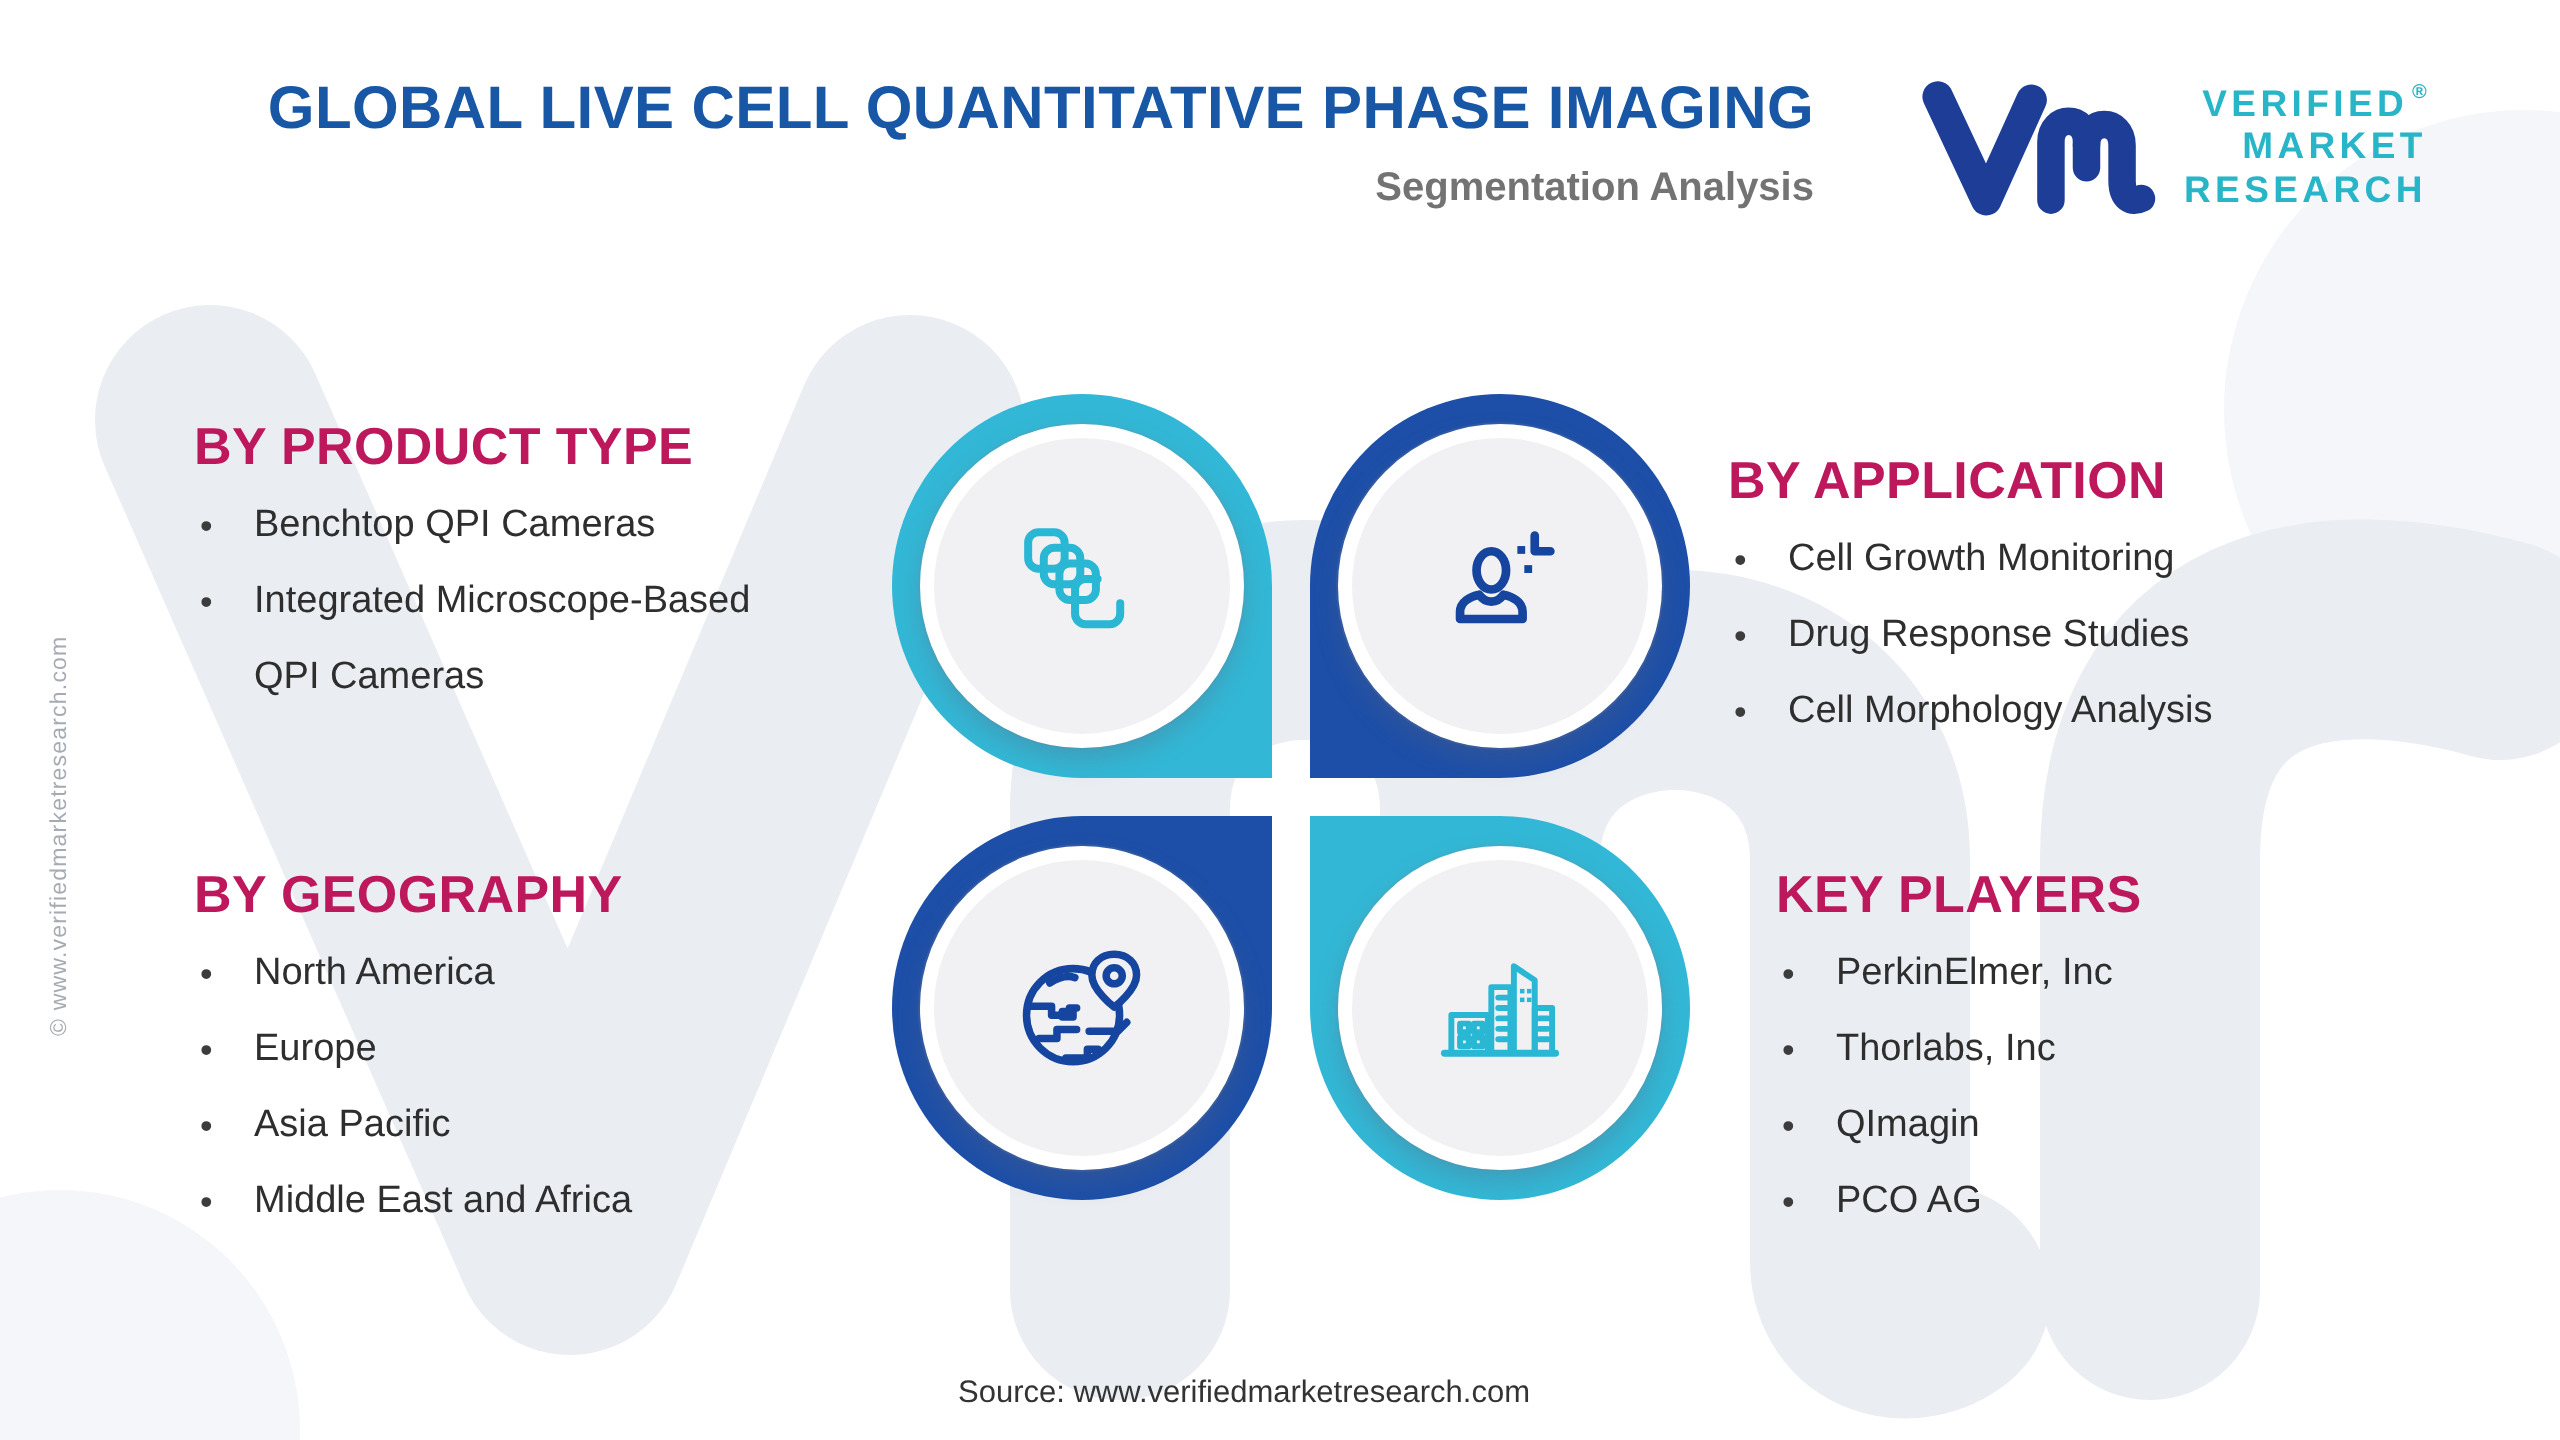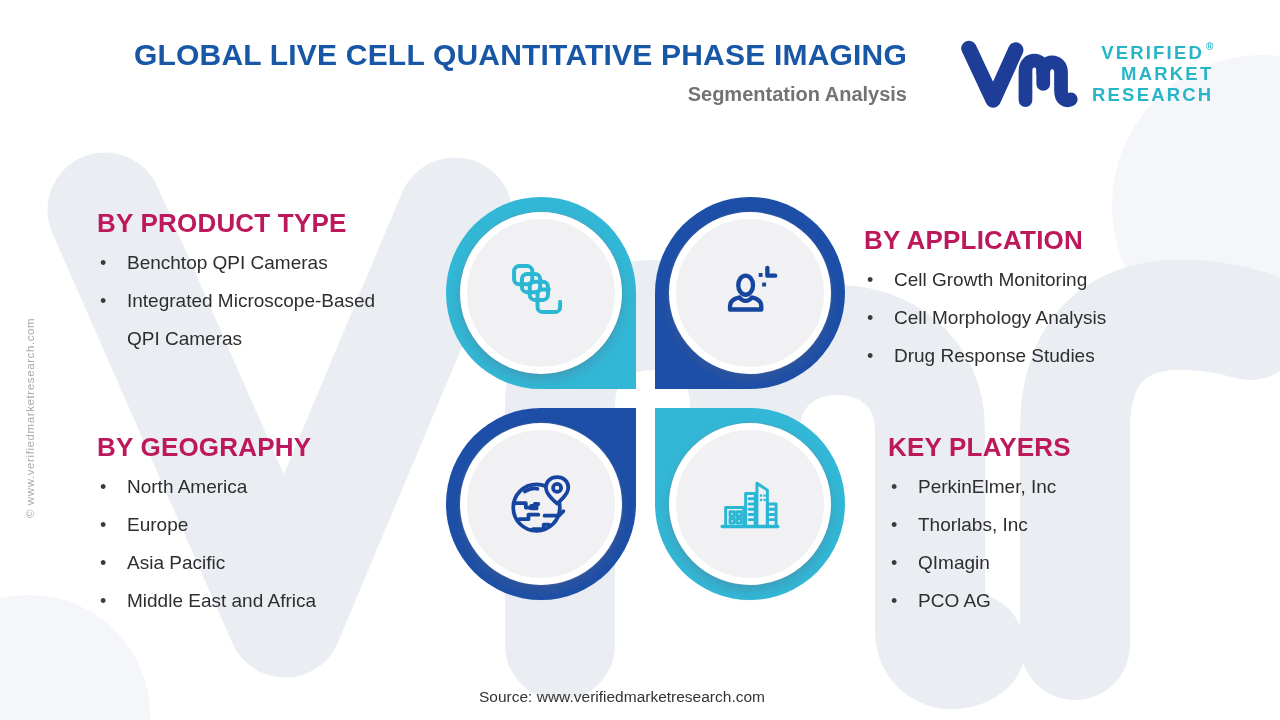--- a/index.html
+++ b/index.html
@@ -101,22 +101,22 @@
         <li>Europe</li>
         <li>Asia Pacific</li>
         <li>Middle East and Africa</li>
       </ul>
   </section>
 
   <section class="seg pos-app">
     <h3>BY APPLICATION</h3>
     <ul>
         <li>Cell Growth Monitoring</li>
+        <li>Drug Response Studies</li>
         <li>Cell Morphology Analysis</li>
-        <li>Drug Response Studies</li>
       </ul>
   </section>
 
   <section class="seg pos-kp">
     <h3>KEY PLAYERS</h3>
     <ul>
         <li>PerkinElmer, Inc</li>
         <li>Thorlabs, Inc</li>
         <li>QImagin</li>
         <li>PCO AG</li>

